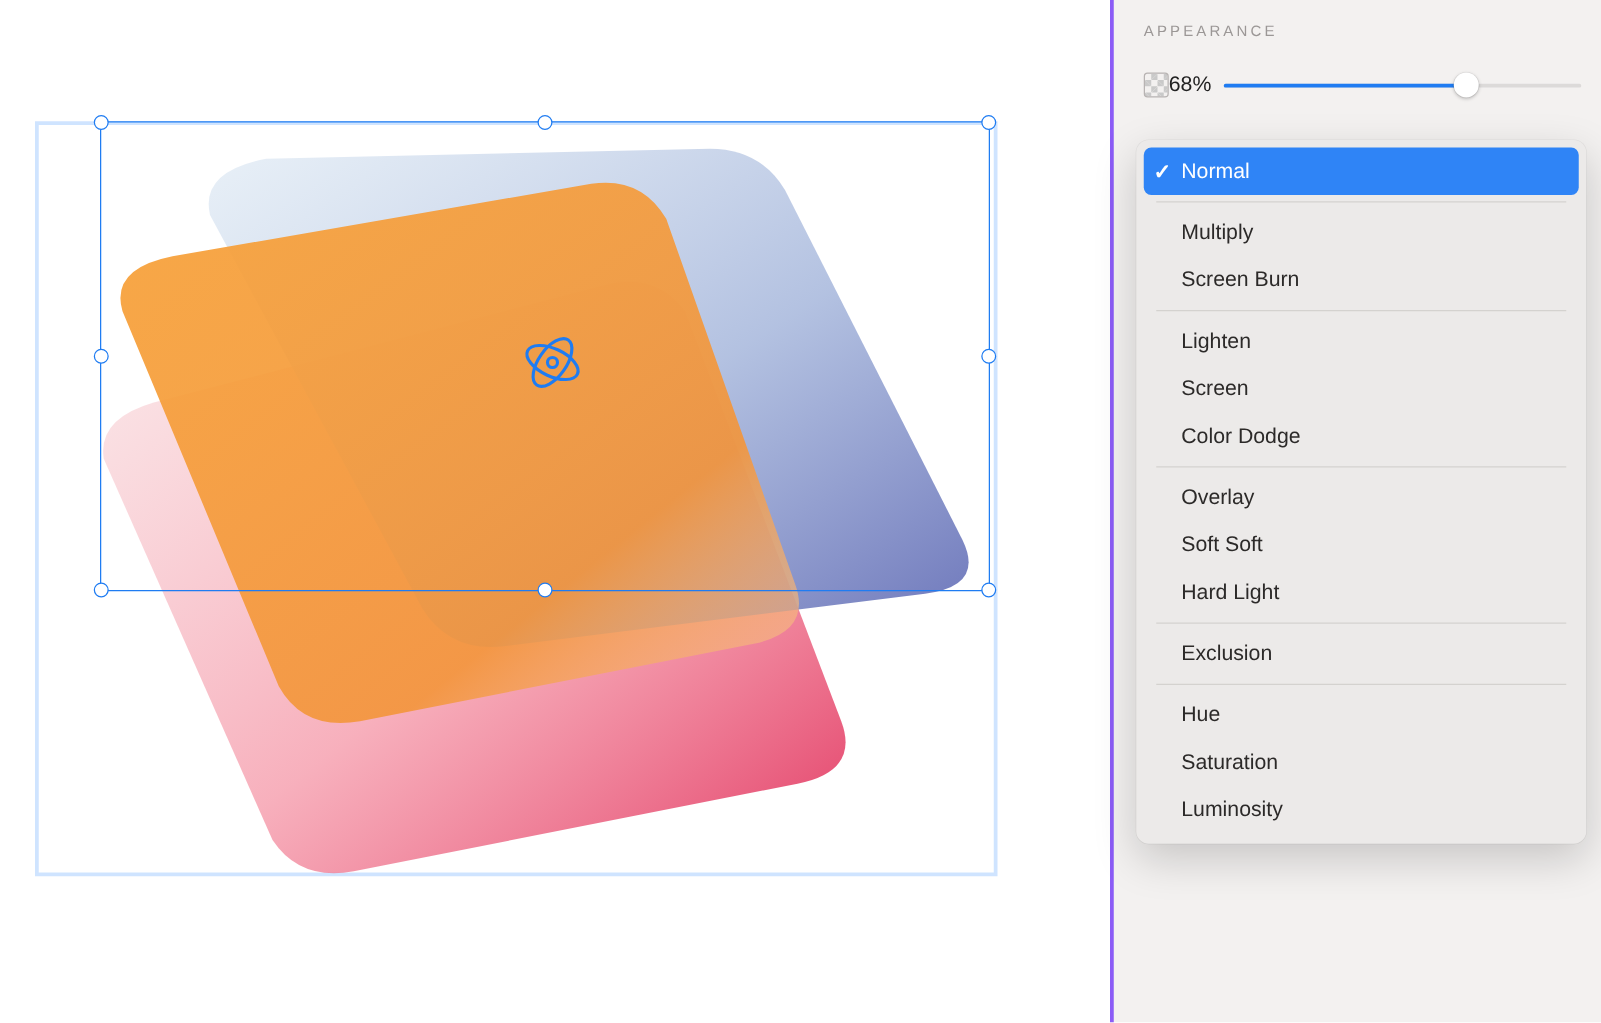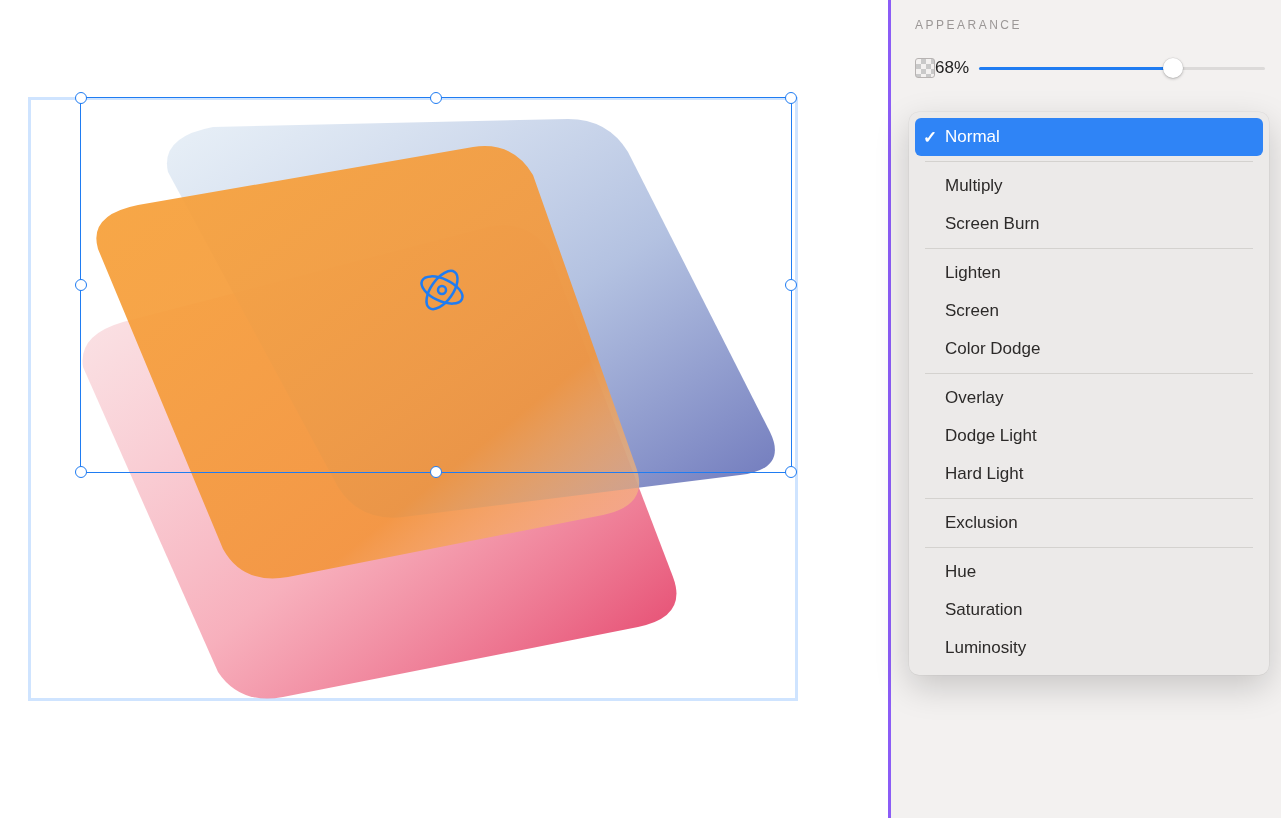--- a/index.html
+++ b/index.html
@@ -283,21 +283,21 @@
         <span class="chk">✓</span>
         <span class="lbl">Color Dodge</span>
       </div>
       <div class="blend-sep"></div>
       <div class="blend-item">
         <span class="chk">✓</span>
         <span class="lbl">Overlay</span>
       </div>
       <div class="blend-item">
         <span class="chk">✓</span>
-        <span class="lbl">Dodge Light</span>
+        <span class="lbl">Soft Soft</span>
       </div>
       <div class="blend-item">
         <span class="chk">✓</span>
         <span class="lbl">Hard Light</span>
       </div>
       <div class="blend-sep"></div>
       <div class="blend-item">
         <span class="chk">✓</span>
         <span class="lbl">Exclusion</span>
       </div>

